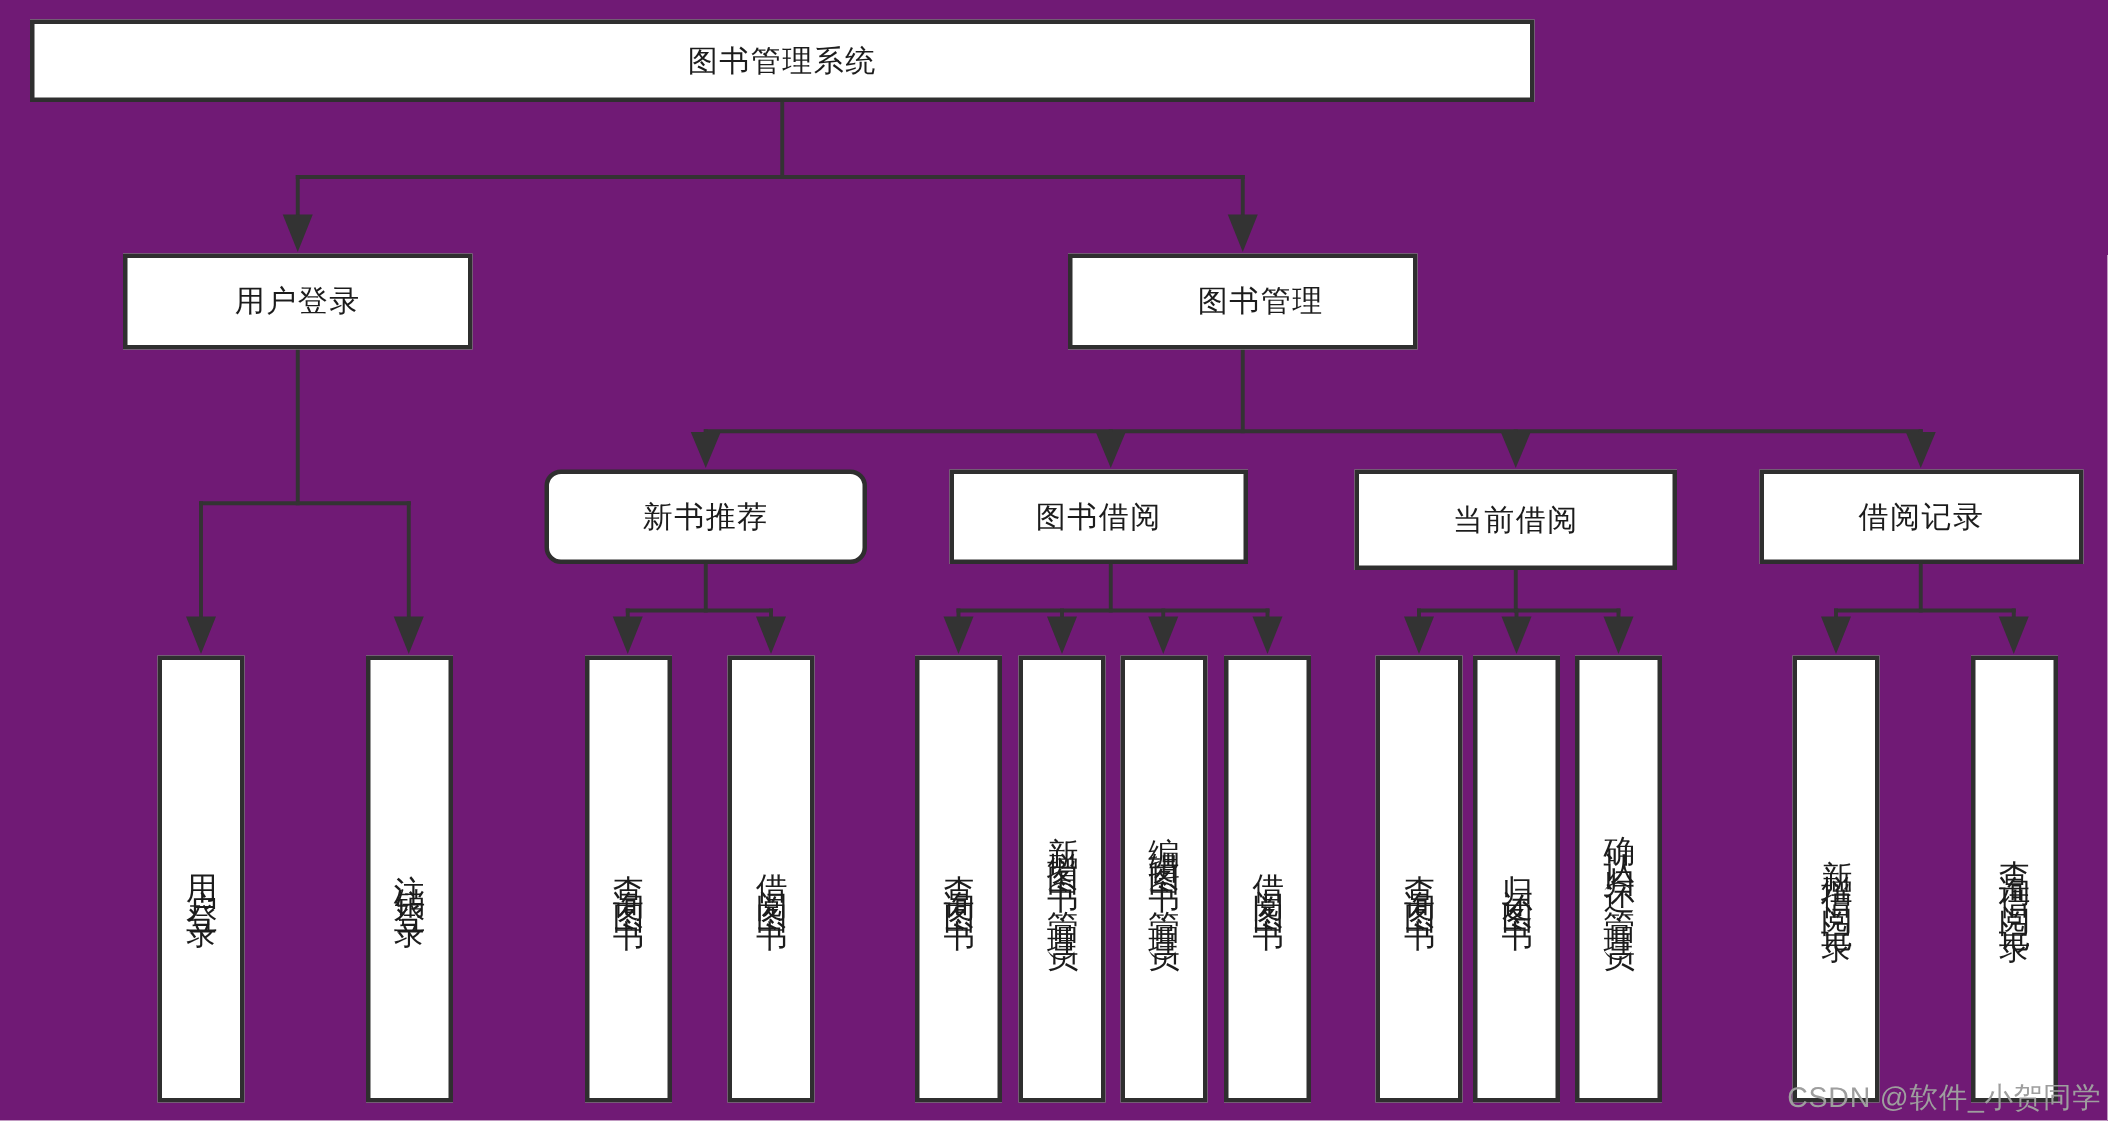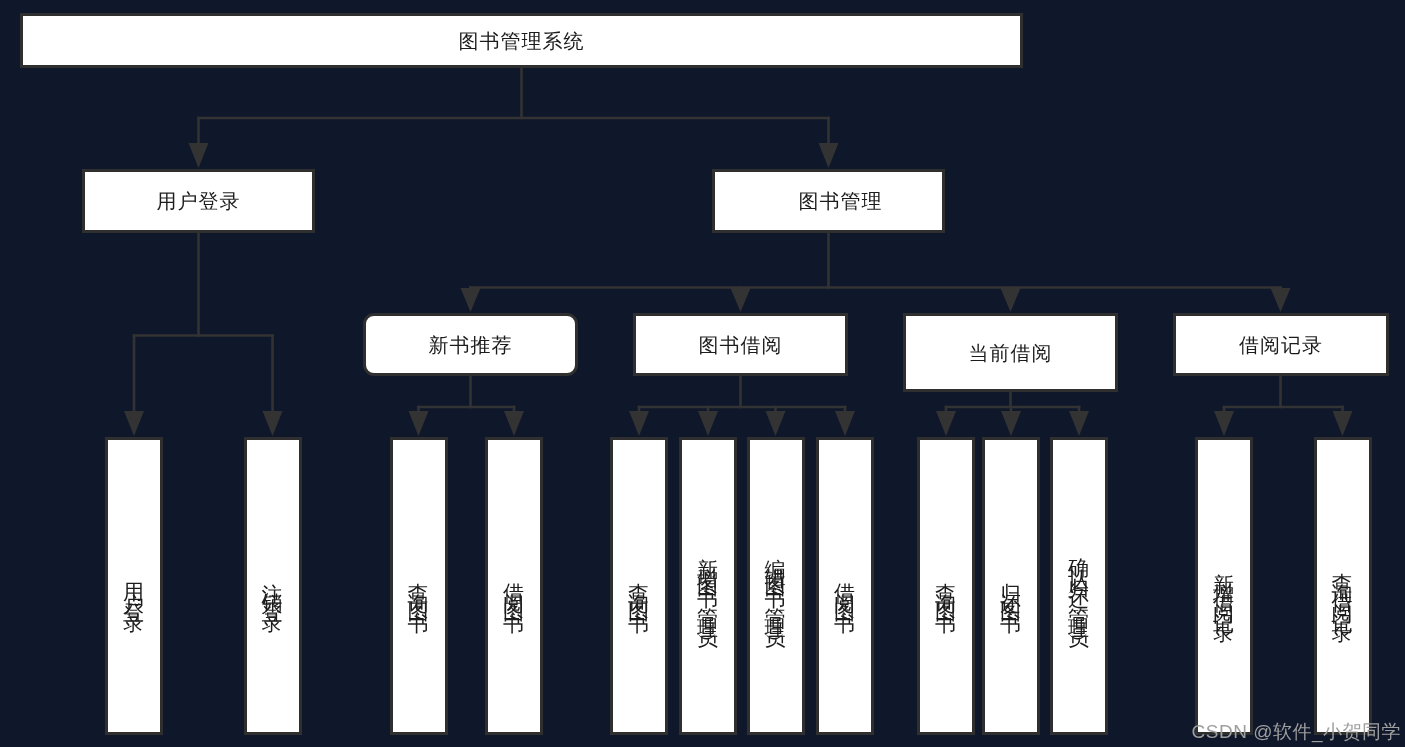--- a/index.html
+++ b/index.html
@@ -1,20 +1,20 @@
 <!DOCTYPE html>
 <html><head>
 <meta charset="utf-8">
 <style>
   html, body { margin: 0; padding: 0; background: #ffffff; }
   .canvas {
     position: relative;
     width: 1405px;
     height: 747px;
-    background: #0f172a;
+    background: #701a75;
     font-family: "Liberation Sans", "DejaVu Sans", sans-serif;
     overflow: hidden;
   }
   .wires { position: absolute; left: 0; top: 0; z-index: 1; }
   .node {
     position: absolute;
     box-sizing: border-box;
     background: #ffffff;
     border: 3px solid #2f2f2f;
     color: #1c1c1c;
@@ -113,22 +113,22 @@
       <polygon points="1332.5,411 1352.5,411 1342.5,436"></polygon>
     </g>
   </svg>
 
   <div class="node h" style="left:20px; top:13px; width:1003px; height:55px;">图书管理系统</div>
 
   <div class="node h" style="left:82px; top:169px; width:233px; height:64px;">用户登录</div>
   <div class="node h" style="left:712px; top:169px; width:233px; height:64px;padding-left:24px;">图书管理</div>
 
   <div class="node h" style="left:363px; top:313px; width:215px; height:63px;border-radius:11px;">新书推荐</div>
-  <div class="node h" style="left:633px; top:313px; width:215px; height:63px;">图书借阅</div>
-  <div class="node h" style="left:903px; top:313px; width:215px; height:79px;">当前借阅</div>
+  <div class="node h" style="left:633px; top:313px; width:199px; height:63px;">图书借阅</div>
+  <div class="node h" style="left:903px; top:313px; width:215px; height:67px;">当前借阅</div>
   <div class="node h" style="left:1173px; top:313px; width:216px; height:63px;">借阅记录</div>
 
   <div class="node v" style="left:105px; top:437px; width:58px; height:298px;">用户登录</div>
   <div class="node v" style="left:243.5px; top:437px; width:58px; height:298px;">注销登录</div>
 
   <div class="node v" style="left:389.5px; top:437px; width:58px; height:298px;">查询图书</div>
   <div class="node v" style="left:485px; top:437px; width:58px; height:298px;">借阅图书</div>
 
   <div class="node v" style="left:610px; top:437px; width:58px; height:298px;">查询图书</div>
   <div class="node v" style="left:679px; top:437px; width:58px; height:298px;">新增图书（管理员）</div>

